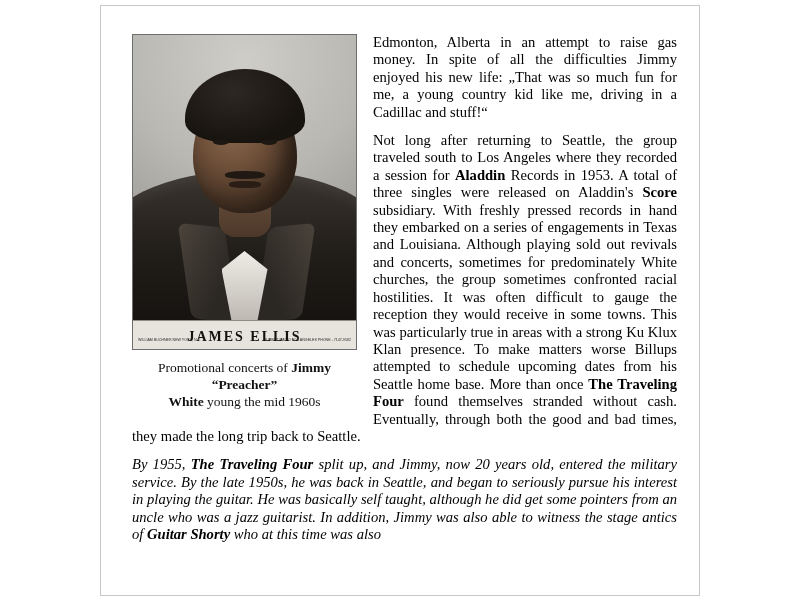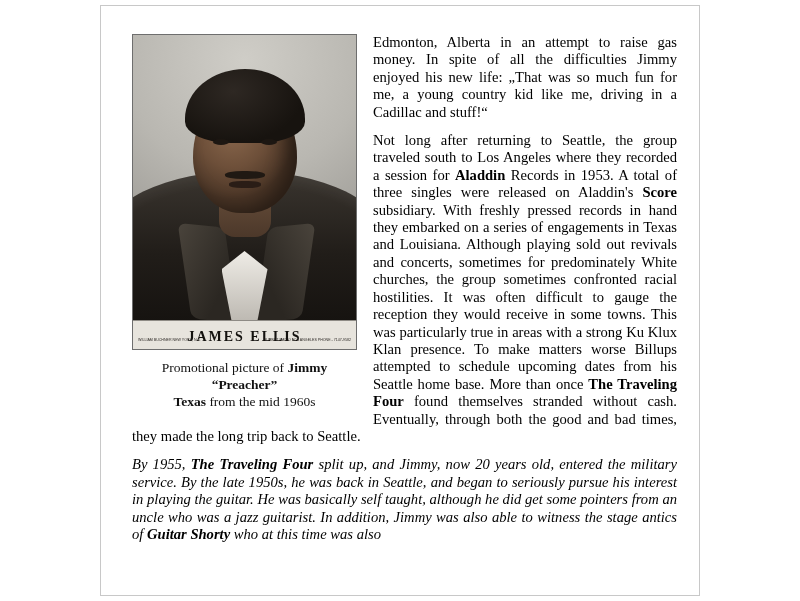--- a/index.html
+++ b/index.html
@@ -232,22 +232,22 @@
         <div class="mouth"></div>
         <div class="caption-bar"></div>
         <div class="studio-left">WILLIAM BUCHNER
 NEW YORK, N.Y.</div>
         <div class="studio-right">SUNSET RADIO
 LOS ANGELES
 PHONE - 7147-9582</div>
         <div class="caption-name">JAMES ELLIS</div>
       </div>
       <div class="figcaption">
-        <span>Promotional picture of </span><b>Jimmy “Preacher”</b><br>
-        <b>Texas</b><span> from the mid 1960s</span>
+        <span>Promotional concerts of </span><b>Jimmy “Preacher”</b><br>
+        <b>White</b><span> young the mid 1960s</span>
       </div>
     </div>
 
     <div class="col-right">
       <p class="body"><span>Edmonton, Alberta in an attempt to raise gas money. In spite of all the difficulties Jimmy enjoyed his new life: „That was so much fun for me, a young country kid like me, driving in a Cadillac and stuff!“</span></p>
     </div>
 
     <p class="body"><span>Not long after returning to Seattle, the group traveled south to Los Angeles where they recorded a session for </span><b>Aladdin</b><span> Records in 1953. A total of three singles were released on Aladdin's </span><b>Score</b><span> subsidiary. With freshly pressed records in hand they embarked on a series of engagements in Texas and Louisiana. Although playing sold out revivals and concerts, sometimes for predominately White churches, the group sometimes confronted racial hostilities. It was often difficult to gauge the reception they would receive in some towns. This was particularly true in areas with a strong Ku Klux Klan presence. To make matters worse Billups attempted to schedule upcoming dates from his Seattle home base. More than once </span><b>The Traveling Four</b><span> found themselves stranded without cash. Eventually, through both the good and bad times, they made the long trip back to Seattle.</span></p>
 
     <div class="clearfull"></div>

